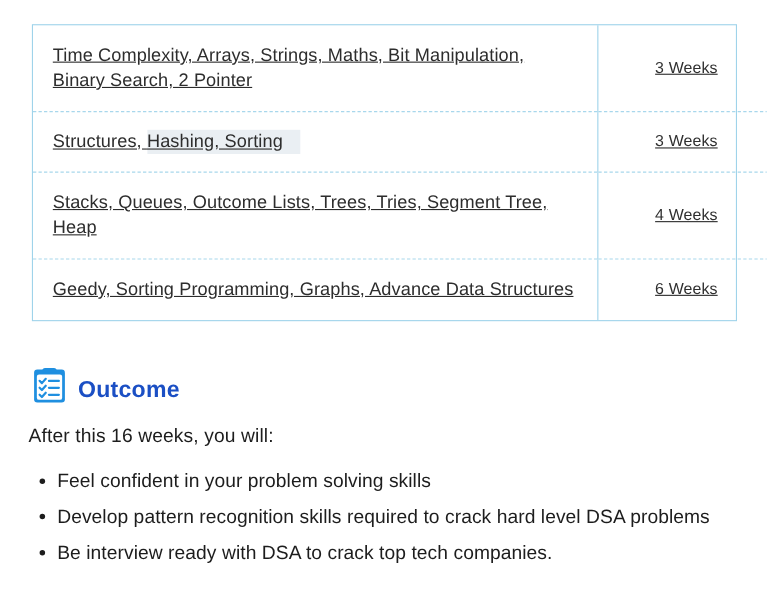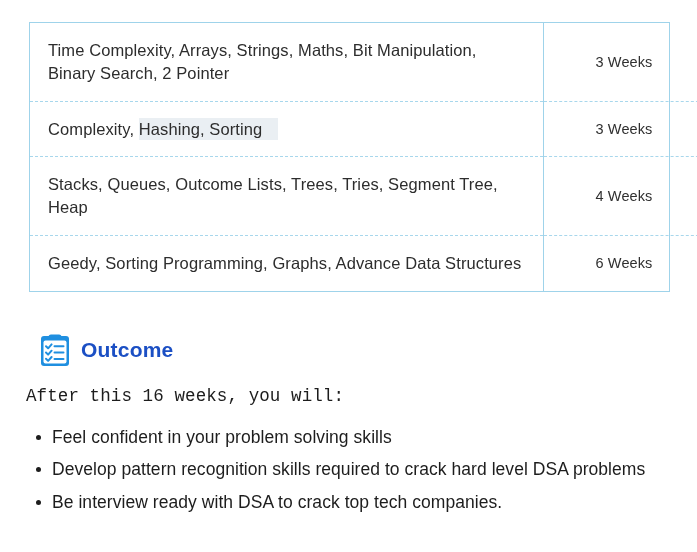--- a/index.html
+++ b/index.html
@@ -17,20 +17,21 @@
   }
 
   
   .table-wrap {
     position: absolute;
     left: 29px;
     top: 22px;
     width: 641px;
     box-sizing: border-box;
     border: 1.5px solid #9fd3ea;
+    text-decoration: underline;
   }
   .tbl {
     width: 100%;
     border-collapse: collapse;
     table-layout: fixed;
   }
   .tbl tr + tr > td {
     border-top: 1px dashed #a8d7ec;
   }
   .tbl td {
@@ -58,24 +59,24 @@
     border-top: 1px dashed #a8d7ec;
   }
   .row-2 .topics .hl {
     background: #eaeff3;
     padding: 2px 16px 2px 0;
   }
 
   
   .outcome-head {
     position: absolute;
-    left: 40px;
+    left: 30px;
     top: 333px;
     display: flex;
-    align-items: center;
+    align-items: flex-end;
     gap: 11px;
   }
   .clip-icon {
     width: 30px;
     height: 34px;
     display: block;
     flex: none;
   }
   .outcome-title {
     font-size: 21px;
@@ -84,21 +85,20 @@
     letter-spacing: 0.2px;
   }
 
   .intro {
     position: absolute;
     left: 26px;
     top: 386px;
     font-size: 17.5px;
     color: #1d1d1d;
     letter-spacing: 0.1px;
-    font-family: Liberation Mono, monospace;
   }
 
   .bullets {
     position: absolute;
     left: 26px;
     top: 425px;
     width: 648px;
     margin: 0;
     padding: 0 0 0 26px;
     list-style: none;
@@ -126,21 +126,21 @@
 <body>
 
 <div class="table-wrap">
   <table class="tbl">
     <tbody>
       <tr class="row-1">
         <td class="topics">Time Complexity, Arrays, Strings, Maths, Bit Manipulation, Binary Search, 2 Pointer</td>
         <td class="dur">3 Weeks</td>
       </tr>
       <tr class="row-2">
-        <td class="topics"><span>Complexity, </span><span class="hl">Hashing, Sorting</span></td>
+        <td class="topics"><span>Structures, </span><span class="hl">Hashing, Sorting</span></td>
         <td class="dur">3 Weeks</td>
       </tr>
       <tr class="row-3">
         <td class="topics">Stacks, Queues, Outcome Lists, Trees, Tries, Segment Tree, Heap</td>
         <td class="dur">4 Weeks</td>
       </tr>
       <tr class="row-4">
         <td class="topics">Geedy, Sorting Programming, Graphs, Advance Data Structures</td>
         <td class="dur">6 Weeks</td>
       </tr>

